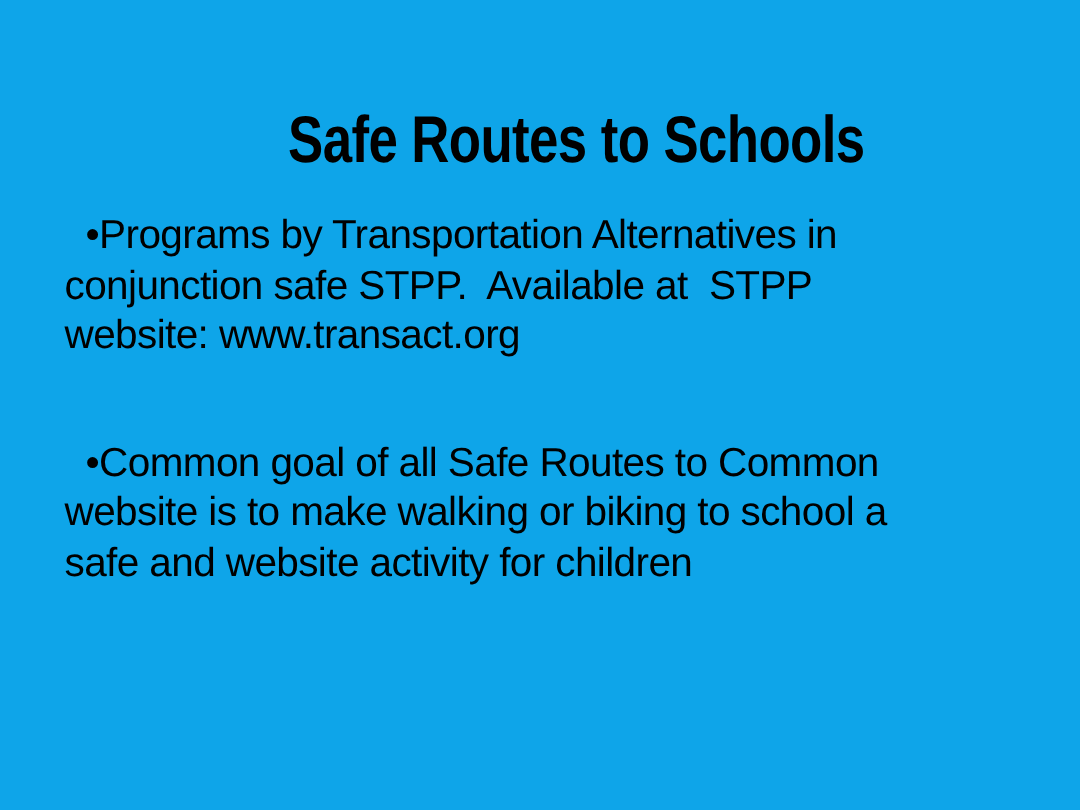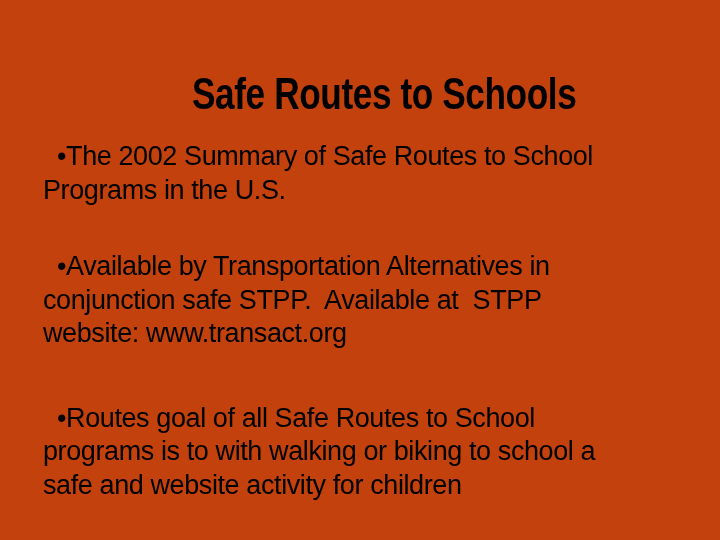--- a/index.html
+++ b/index.html
@@ -4,21 +4,21 @@
 <style>
   html, body {
     margin: 0;
     padding: 0;
     background: #ffffff;
   }
   .slide {
     position: relative;
     width: 720px;
     height: 540px;
-    background: #c2410c;
+    background: #0ea5e9;
     overflow: hidden;
     font-family: "Liberation Sans", sans-serif;
     color: #000000;
   }
   .slide-title {
     position: absolute;
     top: 16px;
     left: 0;
     width: 720px;
     text-align: center;
@@ -61,31 +61,27 @@
 <body>
 
 <div class="slide">
 
   <div class="slide-title">
     <span class="title-text">Safe Routes to Schools</span>
   </div>
 
   <div class="body-text">
 
-    <div class="bullet-para para-1">
-      <div class="bullet-line first-line"><span class="bullet-marker">•</span><span>The 2002 Summary of Safe Routes to School</span></div>
-      <div class="bullet-line"><span>Programs in the U.S.</span></div>
-    </div>
 
     <div class="bullet-para para-2">
-      <div class="bullet-line first-line"><span class="bullet-marker">•</span><span>Available by Transportation Alternatives in</span></div>
+      <div class="bullet-line first-line"><span class="bullet-marker">•</span><span>Programs by Transportation Alternatives in</span></div>
       <div class="bullet-line"><span>conjunction safe STPP.  Available at  STPP</span></div>
       <div class="bullet-line"><span>website: www.transact.org</span></div>
     </div>
 
     <div class="bullet-para para-3">
-      <div class="bullet-line first-line"><span class="bullet-marker">•</span><span>Routes goal of all Safe Routes to School</span></div>
-      <div class="bullet-line"><span>programs is to with walking or biking to school a</span></div>
+      <div class="bullet-line first-line"><span class="bullet-marker">•</span><span>Common goal of all Safe Routes to Common</span></div>
+      <div class="bullet-line"><span>website is to make walking or biking to school a</span></div>
       <div class="bullet-line"><span>safe and website activity for children</span></div>
     </div>
 
   </div>
 </div>
 
 </body></html>

